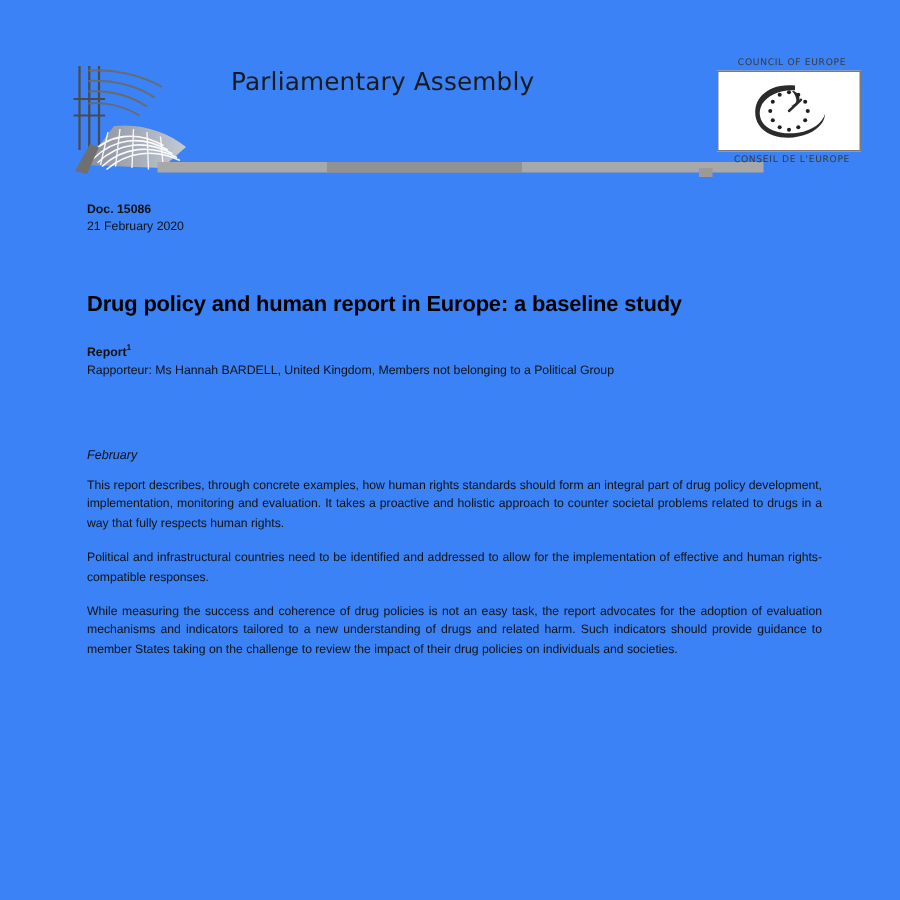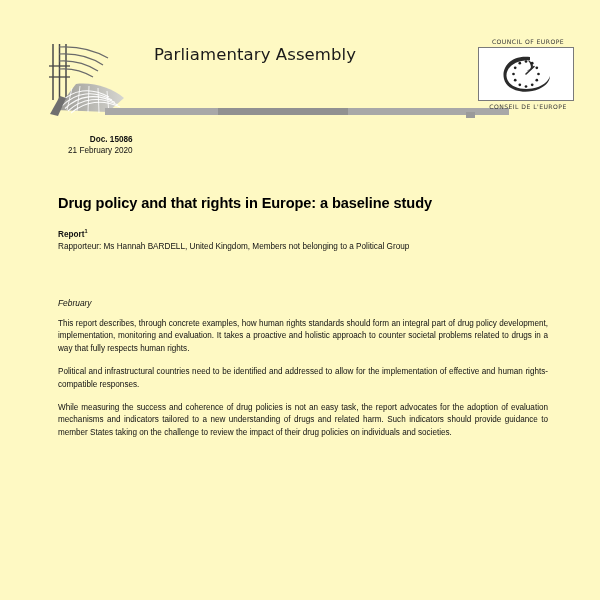--- a/index.html
+++ b/index.html
@@ -13,21 +13,21 @@
     font-family: "Liberation Sans", sans-serif;
     color: #000000;
     overflow: hidden;
     position: relative;
   }
 
   .page {
     position: relative;
     width: 600px;
     height: 600px;
-    background: #fef9c3;
+    background: #3b82f6;
     box-sizing: border-box;
   }
 
   
   .header {
     position: absolute;
     left: 0;
     top: 0;
     width: 600px;
     height: 128px;
@@ -128,27 +128,25 @@
   .doc-meta {
     position: absolute;
     left: 58px;
     top: 134px;
   }
   .doc-no {
     font-size: 8.2px;
     font-weight: bold;
     line-height: 11px;
     color: #111;
-    text-align: right;
   }
   .doc-date {
     font-size: 8.2px;
     line-height: 11px;
     color: #111;
-    margin-left: 10px;
   }
 
   .doc-title {
     position: absolute;
     left: 58px;
     top: 185px;
     width: 492px;
     font-size: 14.6px;
     font-weight: bold;
     letter-spacing: -0.1px;
@@ -302,21 +300,21 @@
       <div class="coe-bottom-text">CONSEIL DE L'EUROPE</div>
       <div class="coe-tick"></div>
     </div>
   </div>
 
   <div class="doc-meta">
     <div class="doc-no">Doc. 15086</div>
     <div class="doc-date">21 February 2020</div>
   </div>
 
-  <h1 class="doc-title">Drug policy and that rights in Europe: a baseline study</h1>
+  <h1 class="doc-title">Drug policy and human report in Europe: a baseline study</h1>
 
   <div class="byline">
     <div class="byline-head"><span>Report</span><sup>1</sup></div>
     <div class="byline-line">Rapporteur: Ms Hannah BARDELL, United Kingdom, Members not belonging to a Political Group</div>
   </div>
 
   <div class="summary-head">February</div>
 
   <div class="summary-body">
     <p>This report describes, through concrete examples, how human rights standards should form an integral part of drug policy development, implementation, monitoring and evaluation. It takes a proactive and holistic approach to counter societal problems related to drugs in a way that fully respects human rights.</p>

